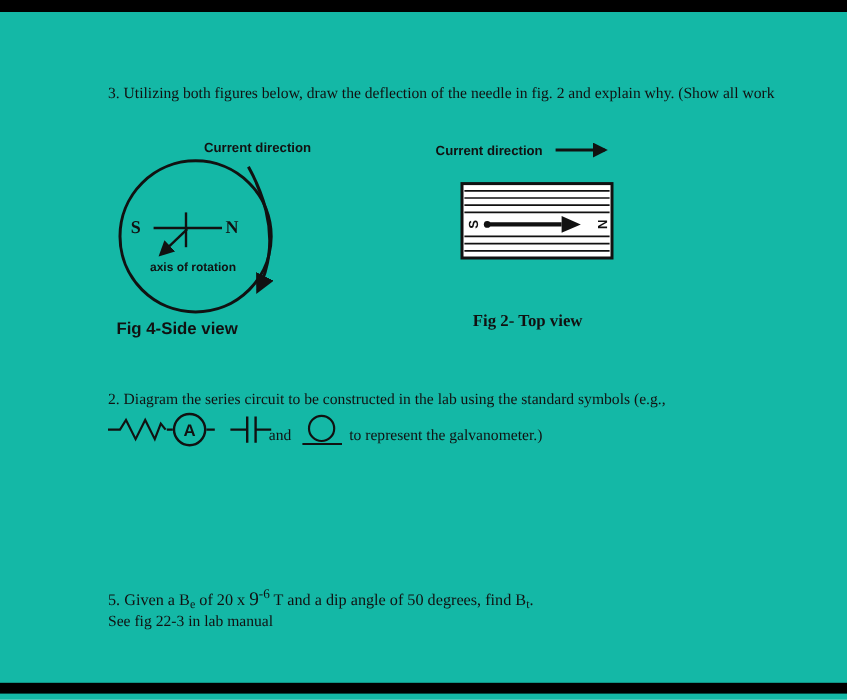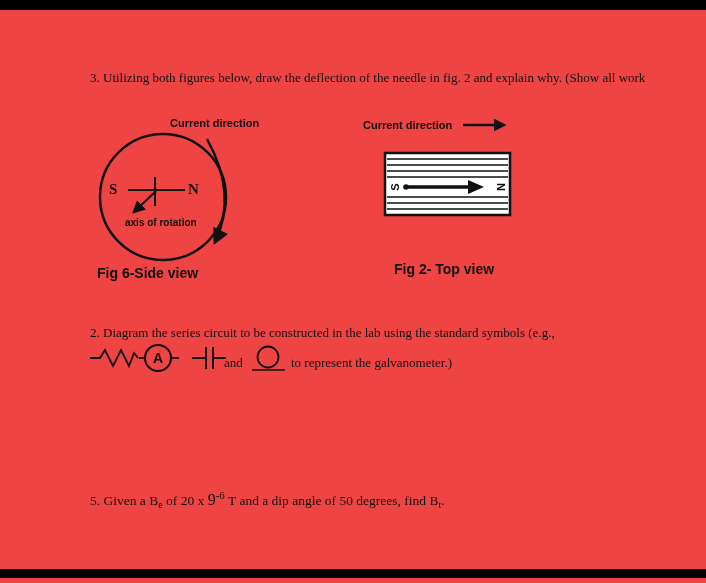--- a/index.html
+++ b/index.html
@@ -1,18 +1,18 @@
 <!DOCTYPE html>
 <html><head>
 <meta charset="utf-8">
 <style>
   * { margin:0; padding:0; box-sizing:border-box; }
   html,body { width:706px; height:583px; }
   body { background:#ffffff; font-family:"Liberation Serif", serif; }
-  .page { position:relative; width:706px; height:583px; background:#ef4444; overflow:hidden; color:#111; }
+  .page { position:relative; width:706px; height:583px; background:#14b8a6; overflow:hidden; color:#111; }
   .abs { position:absolute; }
   .bar { position:absolute; left:0; width:706px; background:#000; }
   .serif-text { font-family:"Liberation Serif", serif; font-size:13px; color:#111; white-space:nowrap; }
   .sans-bold { font-family:"Liberation Sans", sans-serif; font-weight:bold; color:#111; white-space:nowrap; }
   .caption { font-size:14px; }
   .svg-label { font-family:"Liberation Sans", sans-serif; font-weight:bold; font-size:11px; fill:#111; }
   .svg-small-label { font-family:"Liberation Sans", sans-serif; font-weight:bold; font-size:10px; fill:#111; }
   .svg-pole { font-family:"Liberation Serif", serif; font-weight:bold; font-size:15px; fill:#111; }
   .svg-pole-small { font-family:"Liberation Sans", sans-serif; font-weight:bold; font-size:11px; fill:#111; }
   .svg-ammeter { font-family:"Liberation Sans", sans-serif; font-weight:bold; font-size:14px; fill:#111; }
@@ -39,21 +39,21 @@
     <text x="85" y="17" class="svg-label">Current direction</text>
     <circle cx="78" cy="87" r="63" fill="none" stroke="#111" stroke-width="2.5"></circle>
     <line x1="43" y1="80" x2="100" y2="80" stroke="#111" stroke-width="2"></line>
     <line x1="70" y1="67" x2="70" y2="96" stroke="#111" stroke-width="2"></line>
     <line x1="71" y1="81" x2="49" y2="102" stroke="#111" stroke-width="2" marker-end="url(#arr1)"></line>
     <text x="24" y="84" class="svg-pole">S</text>
     <text x="103" y="84" class="svg-pole">N</text>
     <text x="40" y="116" class="svg-small-label">axis of rotation</text>
     <path d="M122,29 Q153,85 130,132" fill="none" stroke="#111" stroke-width="2.5" marker-end="url(#arr1)"></path>
   </svg>
-  <div class="abs sans-bold caption" style="left:97px;top:265px;">Fig 6-Side view</div>
+  <div class="abs sans-bold caption" style="left:97px;top:265px;">Fig 4-Side view</div>
 
   <svg class="abs" style="left:358px;top:114px;" width="158" height="106" viewBox="0 0 158 106">
     <defs>
       <marker id="arr2" viewBox="0 0 10 10" refX="8" refY="5" markerWidth="5" markerHeight="5" orient="auto-start-reverse">
         <path d="M0,0 L10,5 L0,10 z" fill="#111"></path>
       </marker>
     </defs>
     <text x="5" y="15" class="svg-label">Current direction</text>
     <line x1="105" y1="11" x2="146" y2="11" stroke="#111" stroke-width="2.5" marker-end="url(#arr2)"></line>
     <rect x="27" y="39" width="125" height="62" fill="#ffffff" stroke="#111" stroke-width="2.5"></rect>
@@ -65,21 +65,21 @@
       <line x1="29" y1="83" x2="150" y2="83"></line>
       <line x1="29" y1="89" x2="150" y2="89"></line>
       <line x1="29" y1="95" x2="150" y2="95"></line>
     </g>
     <text x="37" y="73" class="svg-pole-small" transform="rotate(-90 37 73)" text-anchor="middle" dominant-baseline="central">S</text>
     <circle cx="48" cy="73" r="2.8" fill="#111"></circle>
     <line x1="48" y1="73" x2="110" y2="73" stroke="#111" stroke-width="3.5"></line>
     <polygon points="110,66 126,73 110,80" fill="#111"></polygon>
     <text x="143" y="73" class="svg-pole-small" transform="rotate(90 143 73)" text-anchor="middle" dominant-baseline="central">N</text>
   </svg>
-  <div class="abs sans-bold caption" style="left:394px;top:261px;">Fig 2- Top view</div>
+  <div class="abs sans-bold caption" style="left:394px;top:261px;font-family:Liberation Serif, serif;">Fig 2- Top view</div>
 
   <div class="abs serif-text" style="left:90px;top:325px;">2.  Diagram the series circuit to be constructed in the lab using the standard symbols (e.g.,</div>
 
   <svg class="abs" style="left:88px;top:342px;" width="142" height="36" viewBox="0 0 142 36">
     <g fill="none" stroke="#111" stroke-width="1.8">
       <polyline points="2,16 12,16 17,8 25,24 33,8 41,24 46,11 50,16"></polyline>
       <line x1="51" y1="16" x2="56" y2="16"></line>
       <circle cx="70" cy="16" r="13" stroke-width="2"></circle>
       <line x1="84" y1="16" x2="91" y2="16"></line>
       <g stroke-width="2">
@@ -95,14 +95,15 @@
   <div class="abs serif-text" style="left:224px;top:355px;">and</div>
 
   <svg class="abs" style="left:251px;top:345px;" width="38" height="30" viewBox="0 0 38 30">
     <circle cx="17" cy="12" r="10.5" fill="none" stroke="#111" stroke-width="1.8"></circle>
     <line x1="1" y1="25" x2="34" y2="25" stroke="#111" stroke-width="1.6"></line>
   </svg>
 
   <div class="abs serif-text" style="left:291px;top:355px;">to represent the galvanometer.)</div>
 
   <div class="abs serif-text q5-line" style="left:90px;top:489px;font-size:13.5px;"><span>5. Given a B</span><span class="sub">e</span><span> of 20 x </span><span class="pow-base">9</span><span class="pow-exp">-6</span><span> T and a dip angle of 50 degrees, find B</span><span class="sub">t</span><span>.</span></div>
+  <div class="abs serif-text" style="left:90px;top:510px;">See fig 22-3 in lab manual</div>
 
 </div>
 
 </body></html>

